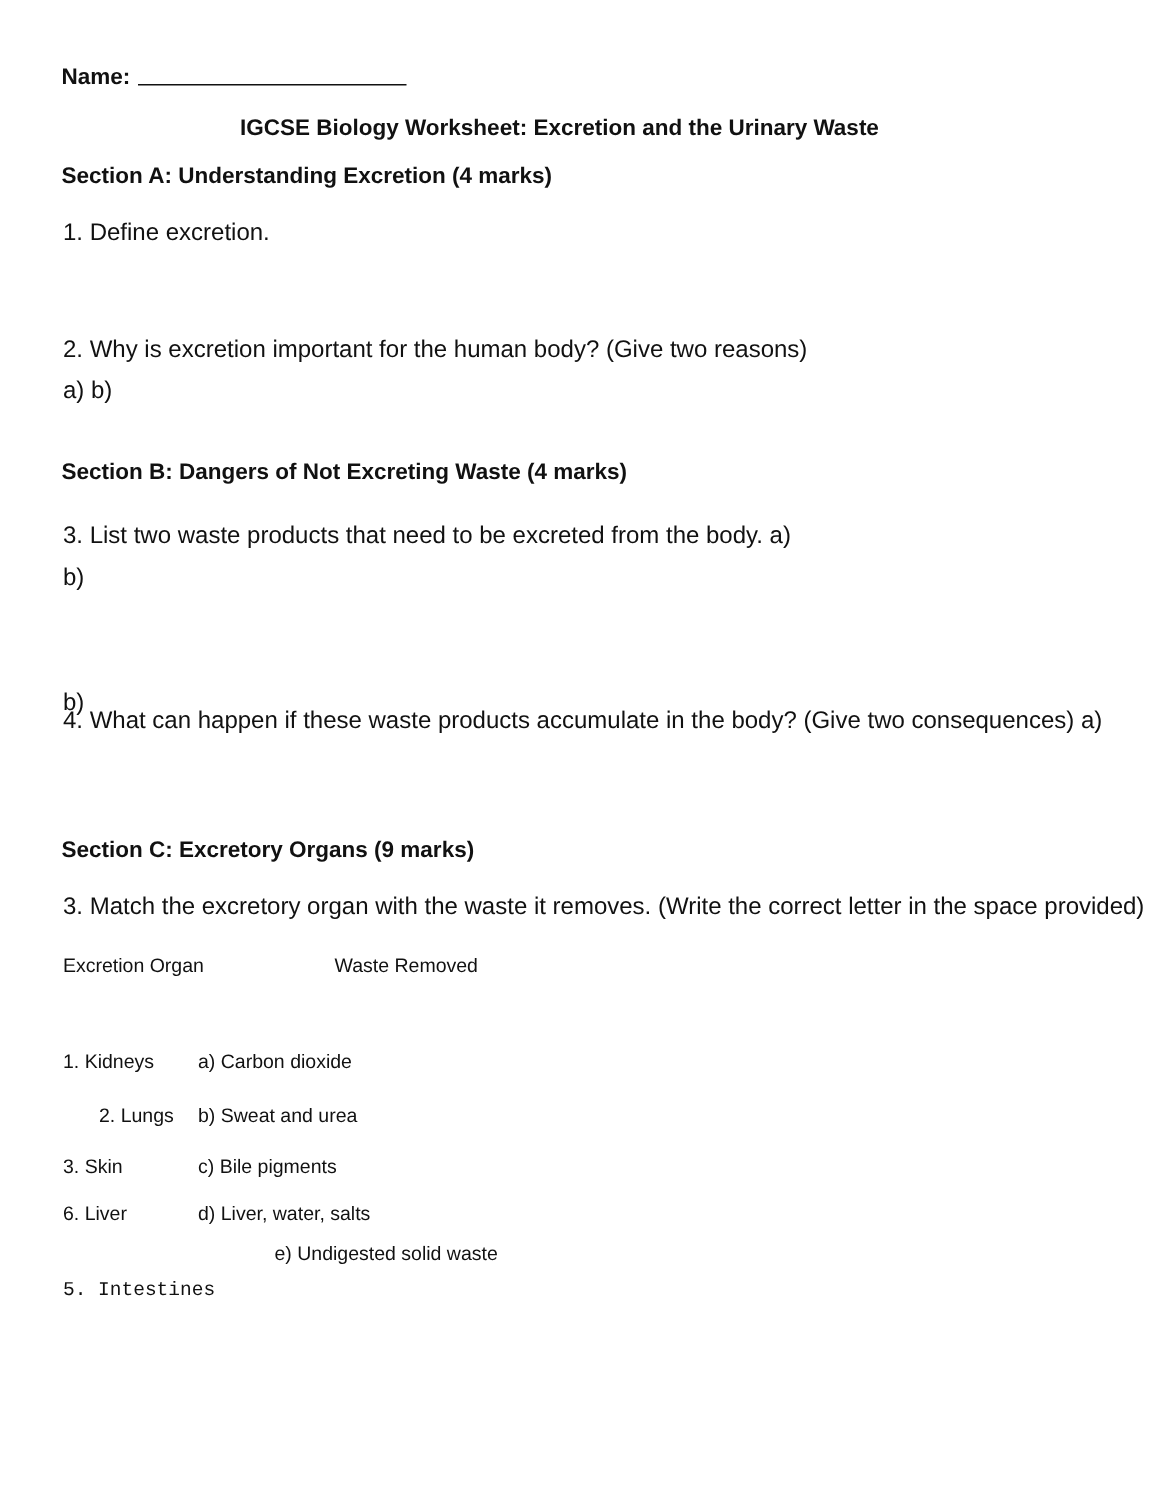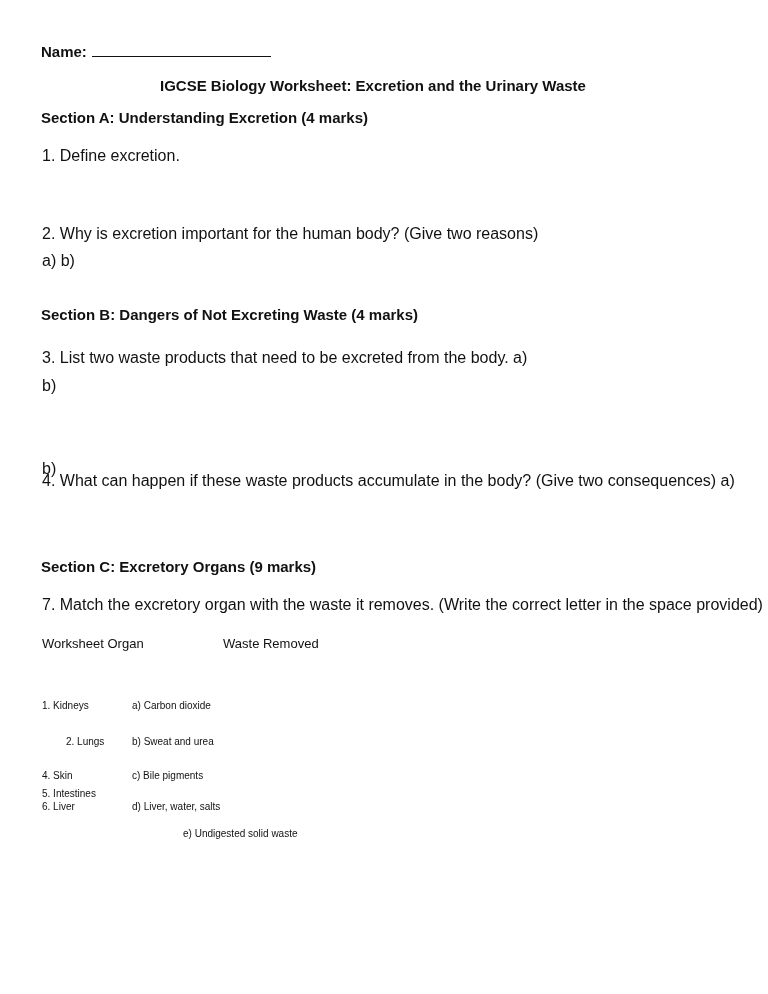--- a/index.html
+++ b/index.html
@@ -10,21 +10,21 @@
     .abs { position: absolute; white-space: nowrap; }
     .name-label { left: 41px; top: 43px; font-size: 15px; font-weight: bold; }
     .name-line {
       left: 92px; top: 56px; width: 179px; height: 0;
       border-bottom: 1.5px solid #111;
     }
     .title { left: 160px; top: 77px; font-size: 15px; font-weight: bold; }
     .section { left: 41px; font-size: 15px; font-weight: bold; }
     .q { left: 42px; font-size: 16px; }
     .col-head { font-size: 13px; }
-    .match { font-size: 10px; }
+    .match { font-size: 13px; }
   </style>
 </head>
 <body>
 
 <div class="abs name-label">Name:</div>
 <div class="abs name-line"></div>
 
 <div class="abs title">IGCSE Biology Worksheet: Excretion and the Urinary Waste</div>
 
 <div class="abs section" style="top:109px;">Section A: Understanding Excretion (4 marks)</div>
@@ -32,31 +32,31 @@
 <div class="abs q" style="top:225px;">2. Why is excretion important for the human body? (Give two reasons)</div>
 <div class="abs q" style="top:252px;">a) b)</div>
 
 <div class="abs section" style="top:306px;">Section  B: Dangers of Not Excreting Waste (4 marks)</div>
 <div class="abs q" style="top:349px;">3. List two waste products that need to be excreted from the body. a)</div>
 <div class="abs q" style="top:377px;">b)</div>
 <div class="abs q" style="top:444px;margin-top:28px;">4. What can  happen if these waste products accumulate in the body? (Give two consequences) a)</div>
 <div class="abs q" style="top:460px;">b)</div>
 
 <div class="abs section" style="top:558px;">Section C: Excretory Organs (9 marks)</div>
-<div class="abs q" style="top:596px;">7. Match the excretory organ with the waste it removes. (Write the correct letter in the space provided)</div>
+<div class="abs q" style="top:596px;">3. Match the excretory organ with the waste it removes. (Write the correct letter in the space provided)</div>
 
-<div class="abs col-head" style="left:42px; top:636px;">Worksheet Organ</div>
+<div class="abs col-head" style="left:42px; top:636px;">Excretion Organ</div>
 <div class="abs col-head" style="left:223px; top:636px;">Waste Removed</div>
 
 <div class="abs match" style="left:42px; top:700px;">1.  Kidneys</div>
 <div class="abs match" style="left:132px; top:700px;">a) Carbon dioxide</div>
 
 <div class="abs match" style="left:42px; top:736px;margin-left:24px;">2.  Lungs</div>
 <div class="abs match" style="left:132px; top:736px;">b) Sweat and urea</div>
 
-<div class="abs match" style="left:42px; top:770px;">4. Skin</div>
+<div class="abs match" style="left:42px; top:770px;">3. Skin</div>
 <div class="abs match" style="left:132px; top:770px;">c) Bile pigments</div>
 
 <div class="abs match" style="left:42px; top:801px;">6.  Liver</div>
 <div class="abs match" style="left:132px; top:801px;">d)  Liver, water, salts</div>
 
-<div class="abs match" style="left:42px; top:788px;">5.  Intestines</div>
+<div class="abs match" style="left:42px; top:852px;font-family:Liberation Mono, monospace;">5.  Intestines</div>
 <div class="abs match" style="left:136px; top:828px;margin-left:47px;">e)  Undigested solid waste</div>
 
 </body></html>

